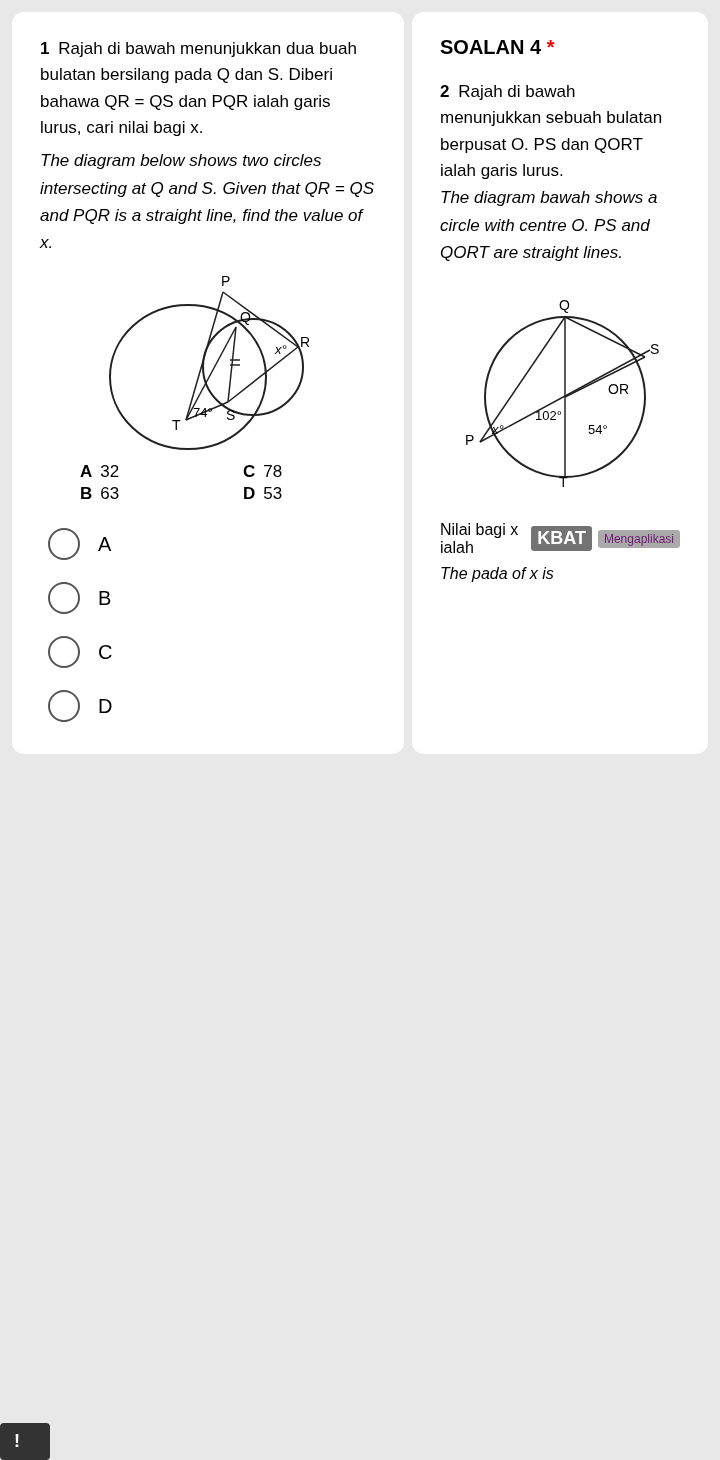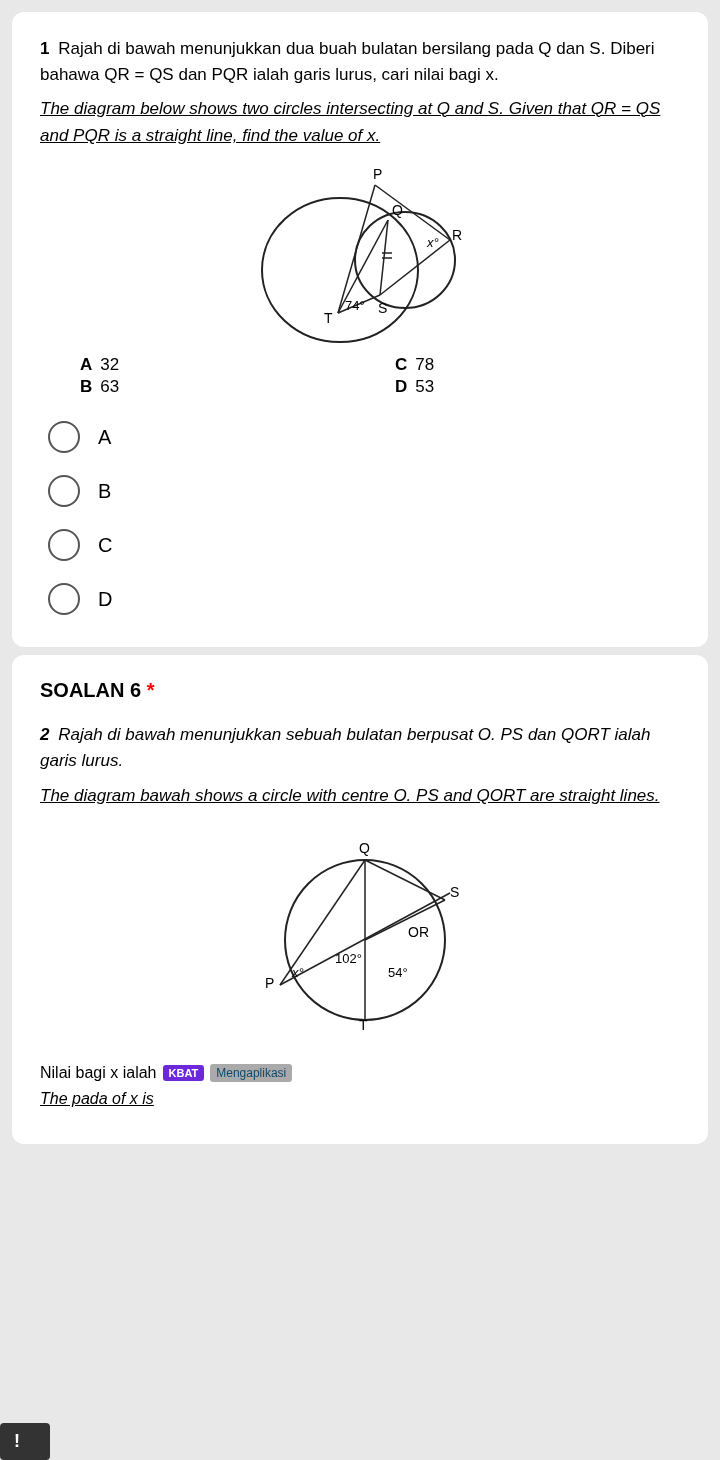--- a/index.html
+++ b/index.html
@@ -5,21 +5,21 @@
     * { box-sizing: border-box; margin: 0; padding: 0; }
     body {
       background: #e8e8e8;
       font-family: Arial, sans-serif;
       width: 720px;
       min-height: 1460px;
     }
     .page {
       padding: 12px;
       display: flex;
-      flex-direction: column;
+      flex-direction: row;
       gap: 8px;
     }
     .card {
       background: #fff;
       border-radius: 12px;
       padding: 24px 28px 32px 28px;
     }
     .question-block {
       margin-bottom: 10px;
     }
@@ -29,21 +29,20 @@
       margin-bottom: 6px;
     }
     .question-number {
       font-weight: bold;
       margin-right: 4px;
     }
     .italic-text {
       font-style: italic;
       font-size: 17px;
       line-height: 1.6;
-      text-decoration: underline;
     }
     .diagram-container {
       display: flex;
       justify-content: center;
       margin: 16px 0 10px 0;
     }
     .answer-grid {
       display: grid;
       grid-template-columns: 1fr 1fr;
       gap: 2px 30px;
@@ -86,41 +85,40 @@
       font-size: 20px;
       font-weight: bold;
       margin-bottom: 20px;
     }
     .soalan-asterisk {
       color: red;
     }
     .q2-text {
       font-size: 17px;
       line-height: 1.55;
-      margin-bottom: 7px;
-      font-style: italic;
+      margin-bottom: 0;
     }
     .nilai-row {
       display: flex;
       align-items: center;
       gap: 6px;
       font-size: 16px;
       margin-top: 29px;
     }
     .kbat-badge {
-      background: #6d28d9;
+      background: #737373;
       color: #fff;
-      font-size: 11px;
+      font-size: 18px;
       font-weight: bold;
       padding: 2px 6px;
       border-radius: 3px;
     }
     .mengaplikasi-badge {
       background: #aaa;
-      color: #0c4a6e;
+      color: #701a75;
       font-size: 12px;
       padding: 2px 6px;
       border-radius: 3px;
     }
     .bottom-bar {
       position: fixed;
       bottom: 0;
       left: 0;
       width: 50px;
       background: #333;
@@ -214,21 +212,21 @@
       </label>
       <label class="radio-option">
         <div class="radio-circle"></div>
         <span>D</span>
       </label>
     </div>
   </div>
 
   <div class="card">
     <div class="soalan-header">
-      <span>SOALAN 6</span>
+      <span>SOALAN 4</span>
       <span class="soalan-asterisk">*</span>
     </div>
 
     <div class="q2-text">
       <span class="question-number">2</span>
       <span>Rajah di bawah menunjukkan sebuah bulatan berpusat O. PS dan QORT ialah garis lurus.</span>
     </div>
     <div class="italic-text">The diagram bawah shows a circle with centre O. PS and QORT are straight lines.</div>
 
     <div class="diagram-container">

